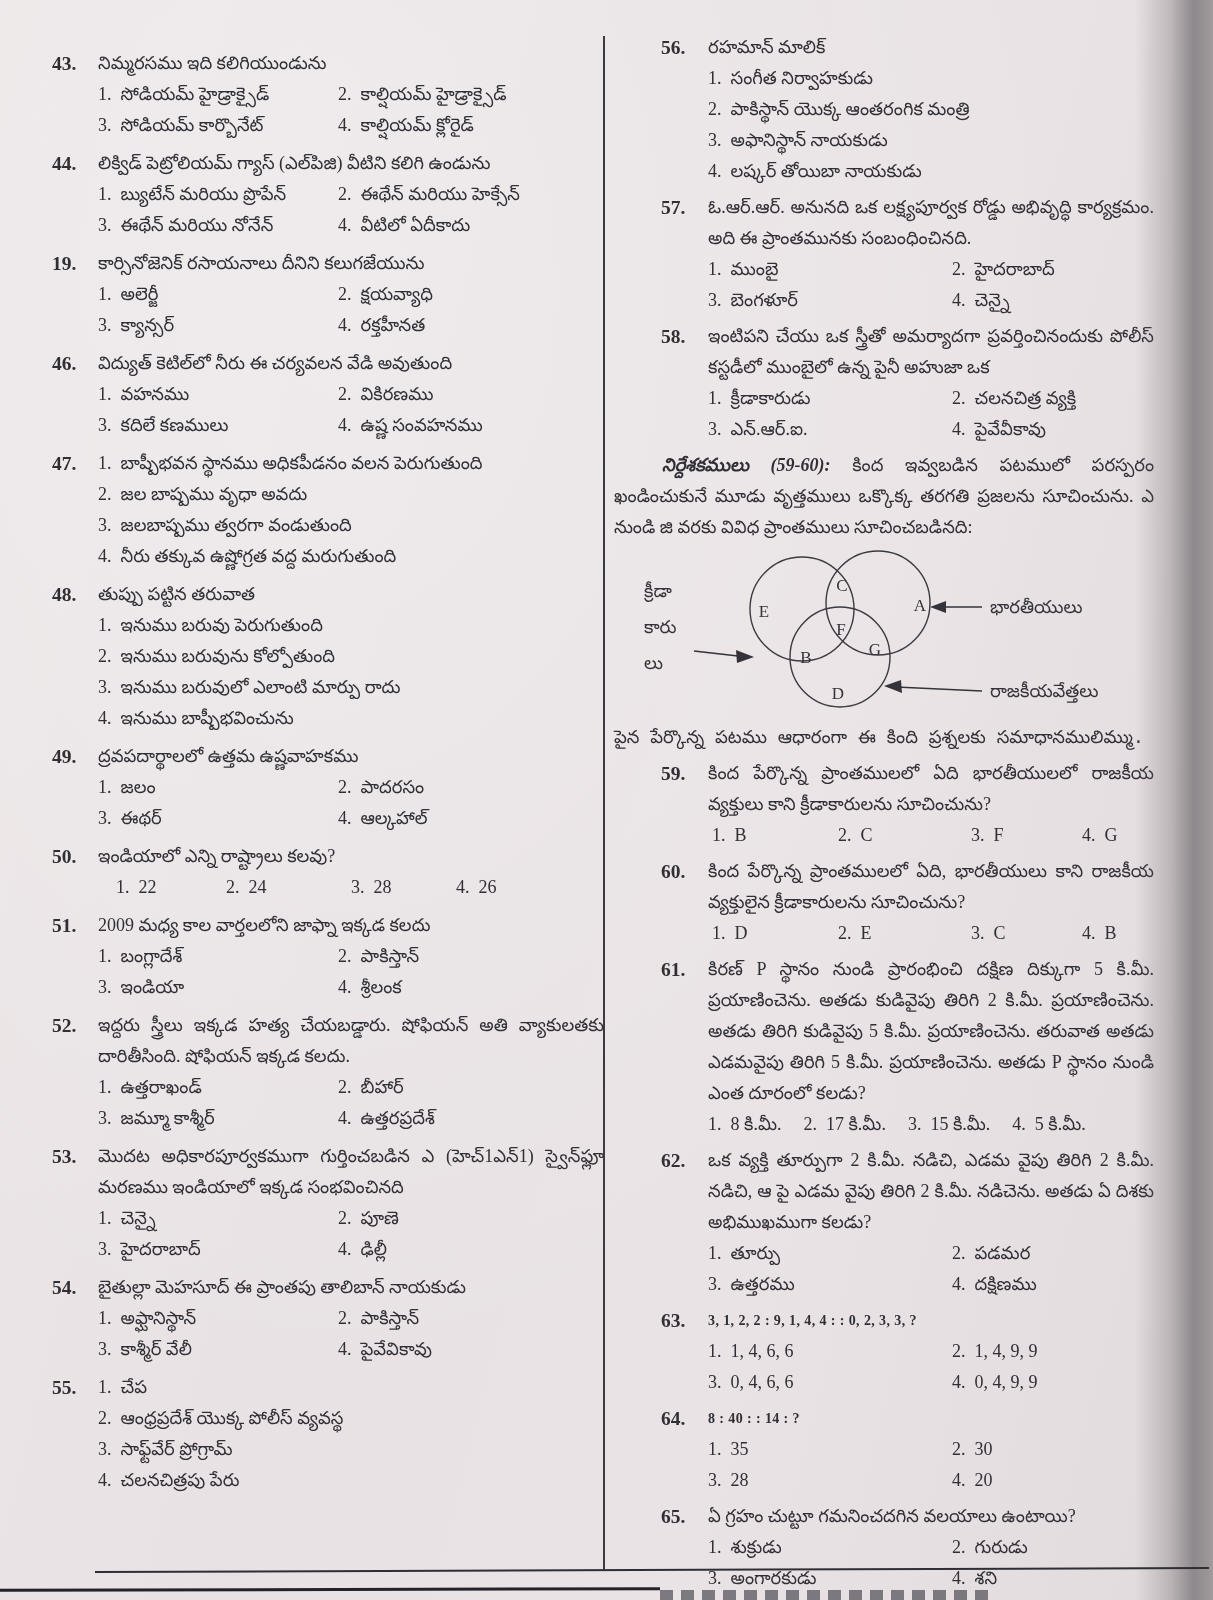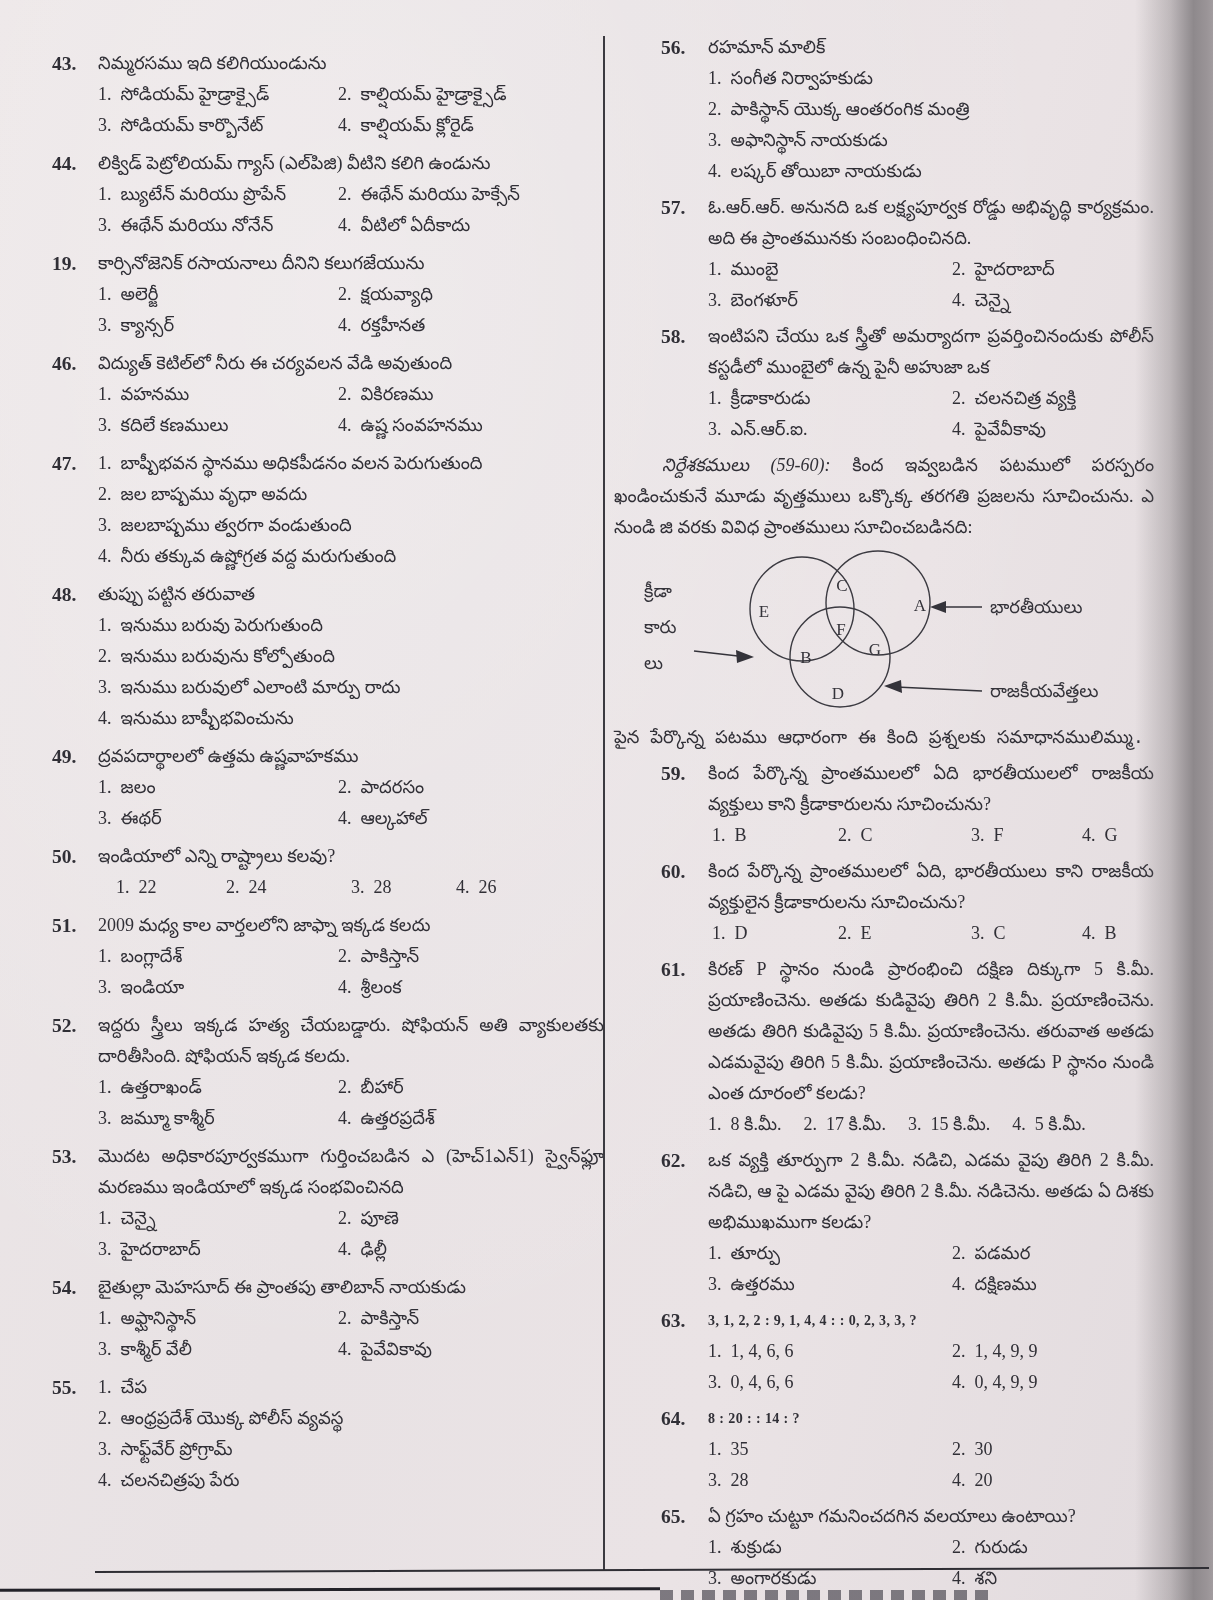--- a/index.html
+++ b/index.html
@@ -25,21 +25,21 @@
   .opt-num{margin-right:9px;white-space:nowrap;}
   .opt-text{white-space:nowrap;}
   .opts.list .opt .opt-text{white-space:normal;}
   .opts.grid2{display:grid;grid-template-columns:240px 1fr;}
   #col-right .opts.grid2{grid-template-columns:244px 1fr;}
   .opts.row4{display:grid;grid-template-columns:126px 133px 111px 1fr;padding-left:4px;}
   #col-left .opts.row4{grid-template-columns:110px 125px 105px 1fr;padding-left:18px;}
   .opts.rowflex{display:flex;gap:22px;}
 
   .directions{font-size:18px;line-height:31px;text-align:justify;text-indent:48px;margin-bottom:2px;}
-  .dir-label{font-weight:400;font-style:italic;}
+  .dir-label{font-weight:700;font-style:italic;}
   .note{font-size:18px;line-height:31px;margin:2px 0 4px;font-family:Liberation Mono, monospace;}
   .venn-wrap{margin:2px 0 2px 16px;}
   svg text{font-family:"Liberation Serif", serif;}
   .vc{fill:none;stroke:#3b3a41;stroke-width:1.4;}
   .vletter{font-size:17px;fill:#34333a;}
   .vlabel{font-size:18px;fill:#34333a;}
   .varrow{stroke:#34333a;stroke-width:1.7;}
   .vhead{fill:#34333a;}
 
   .divider{position:absolute;left:603px;top:36px;width:2px;height:1534px;background:#3b3a40;}
@@ -582,21 +582,21 @@
             <div class="opt">
               <span class="opt-num">4.</span>
               <span class="opt-text">0, 4, 9, 9</span>
             </div>
           </div>
         </div>
       </div>
       <div class="q">
         <span class="q-num">64.</span>
         <div class="q-body">
-          <div class="q-text bold">8 : 20 : : 14 : ?</div>
+          <div class="q-text bold">8 : 40 : : 14 : ?</div>
           <div class="opts grid2">
             <div class="opt">
               <span class="opt-num">1.</span>
               <span class="opt-text">35</span>
             </div>
             <div class="opt">
               <span class="opt-num">2.</span>
               <span class="opt-text">30</span>
             </div>
             <div class="opt">

